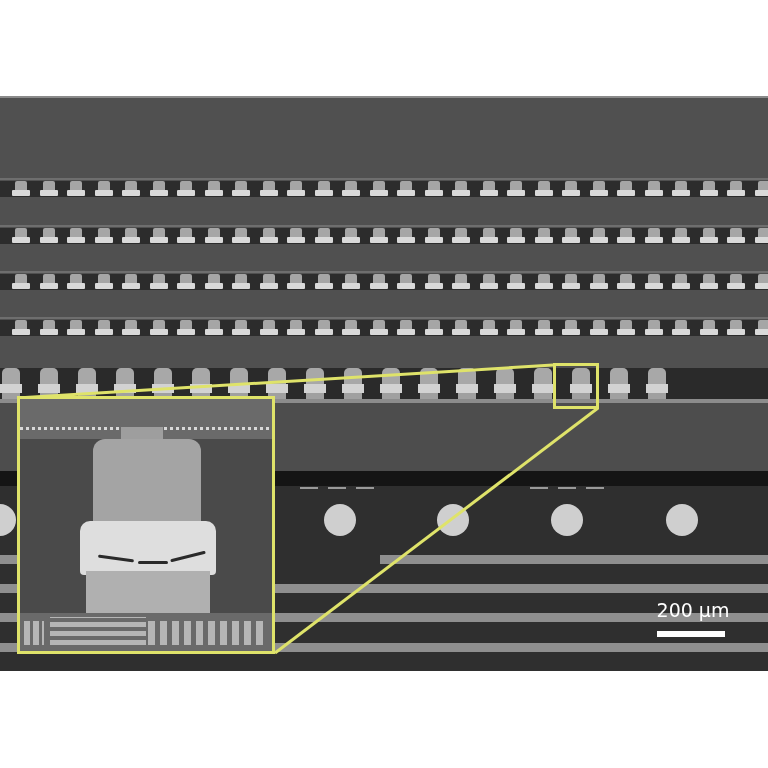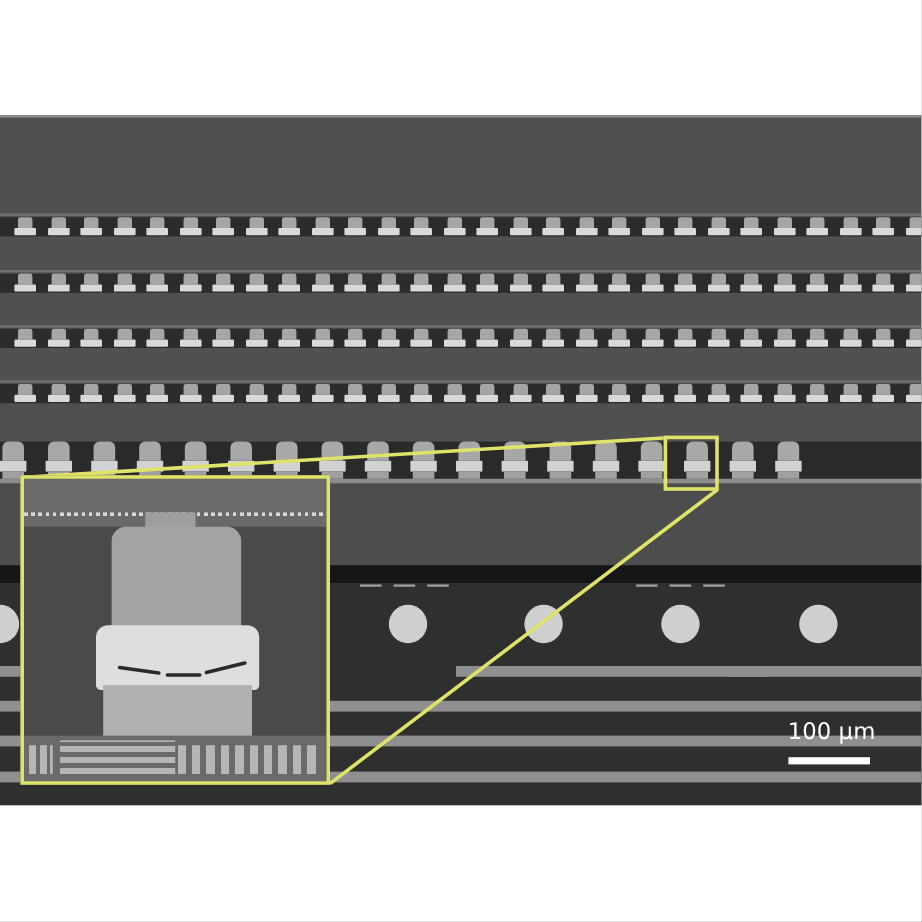--- a/index.html
+++ b/index.html
@@ -643,14 +643,14 @@
   <div class="crack" style="left:78px;top:158px;width:36px;transform:rotate(8deg);"></div>
   <div class="crack" style="left:118px;top:162px;width:30px;"></div>
   <div class="crack" style="left:150px;top:156px;width:36px;transform:rotate(-14deg);"></div>
   <div class="lower"></div>
   <div class="bottom-layer"></div>
   <div class="bot-pads3"></div>
   <div class="bot-pads"></div>
   <div class="bot-pads2"></div>
 </div>
 
-<div class="abs scale-label">100 µm</div>
+<div class="abs scale-label">200 µm</div>
 <div class="abs scale-bar"></div>
 
 </body></html>

